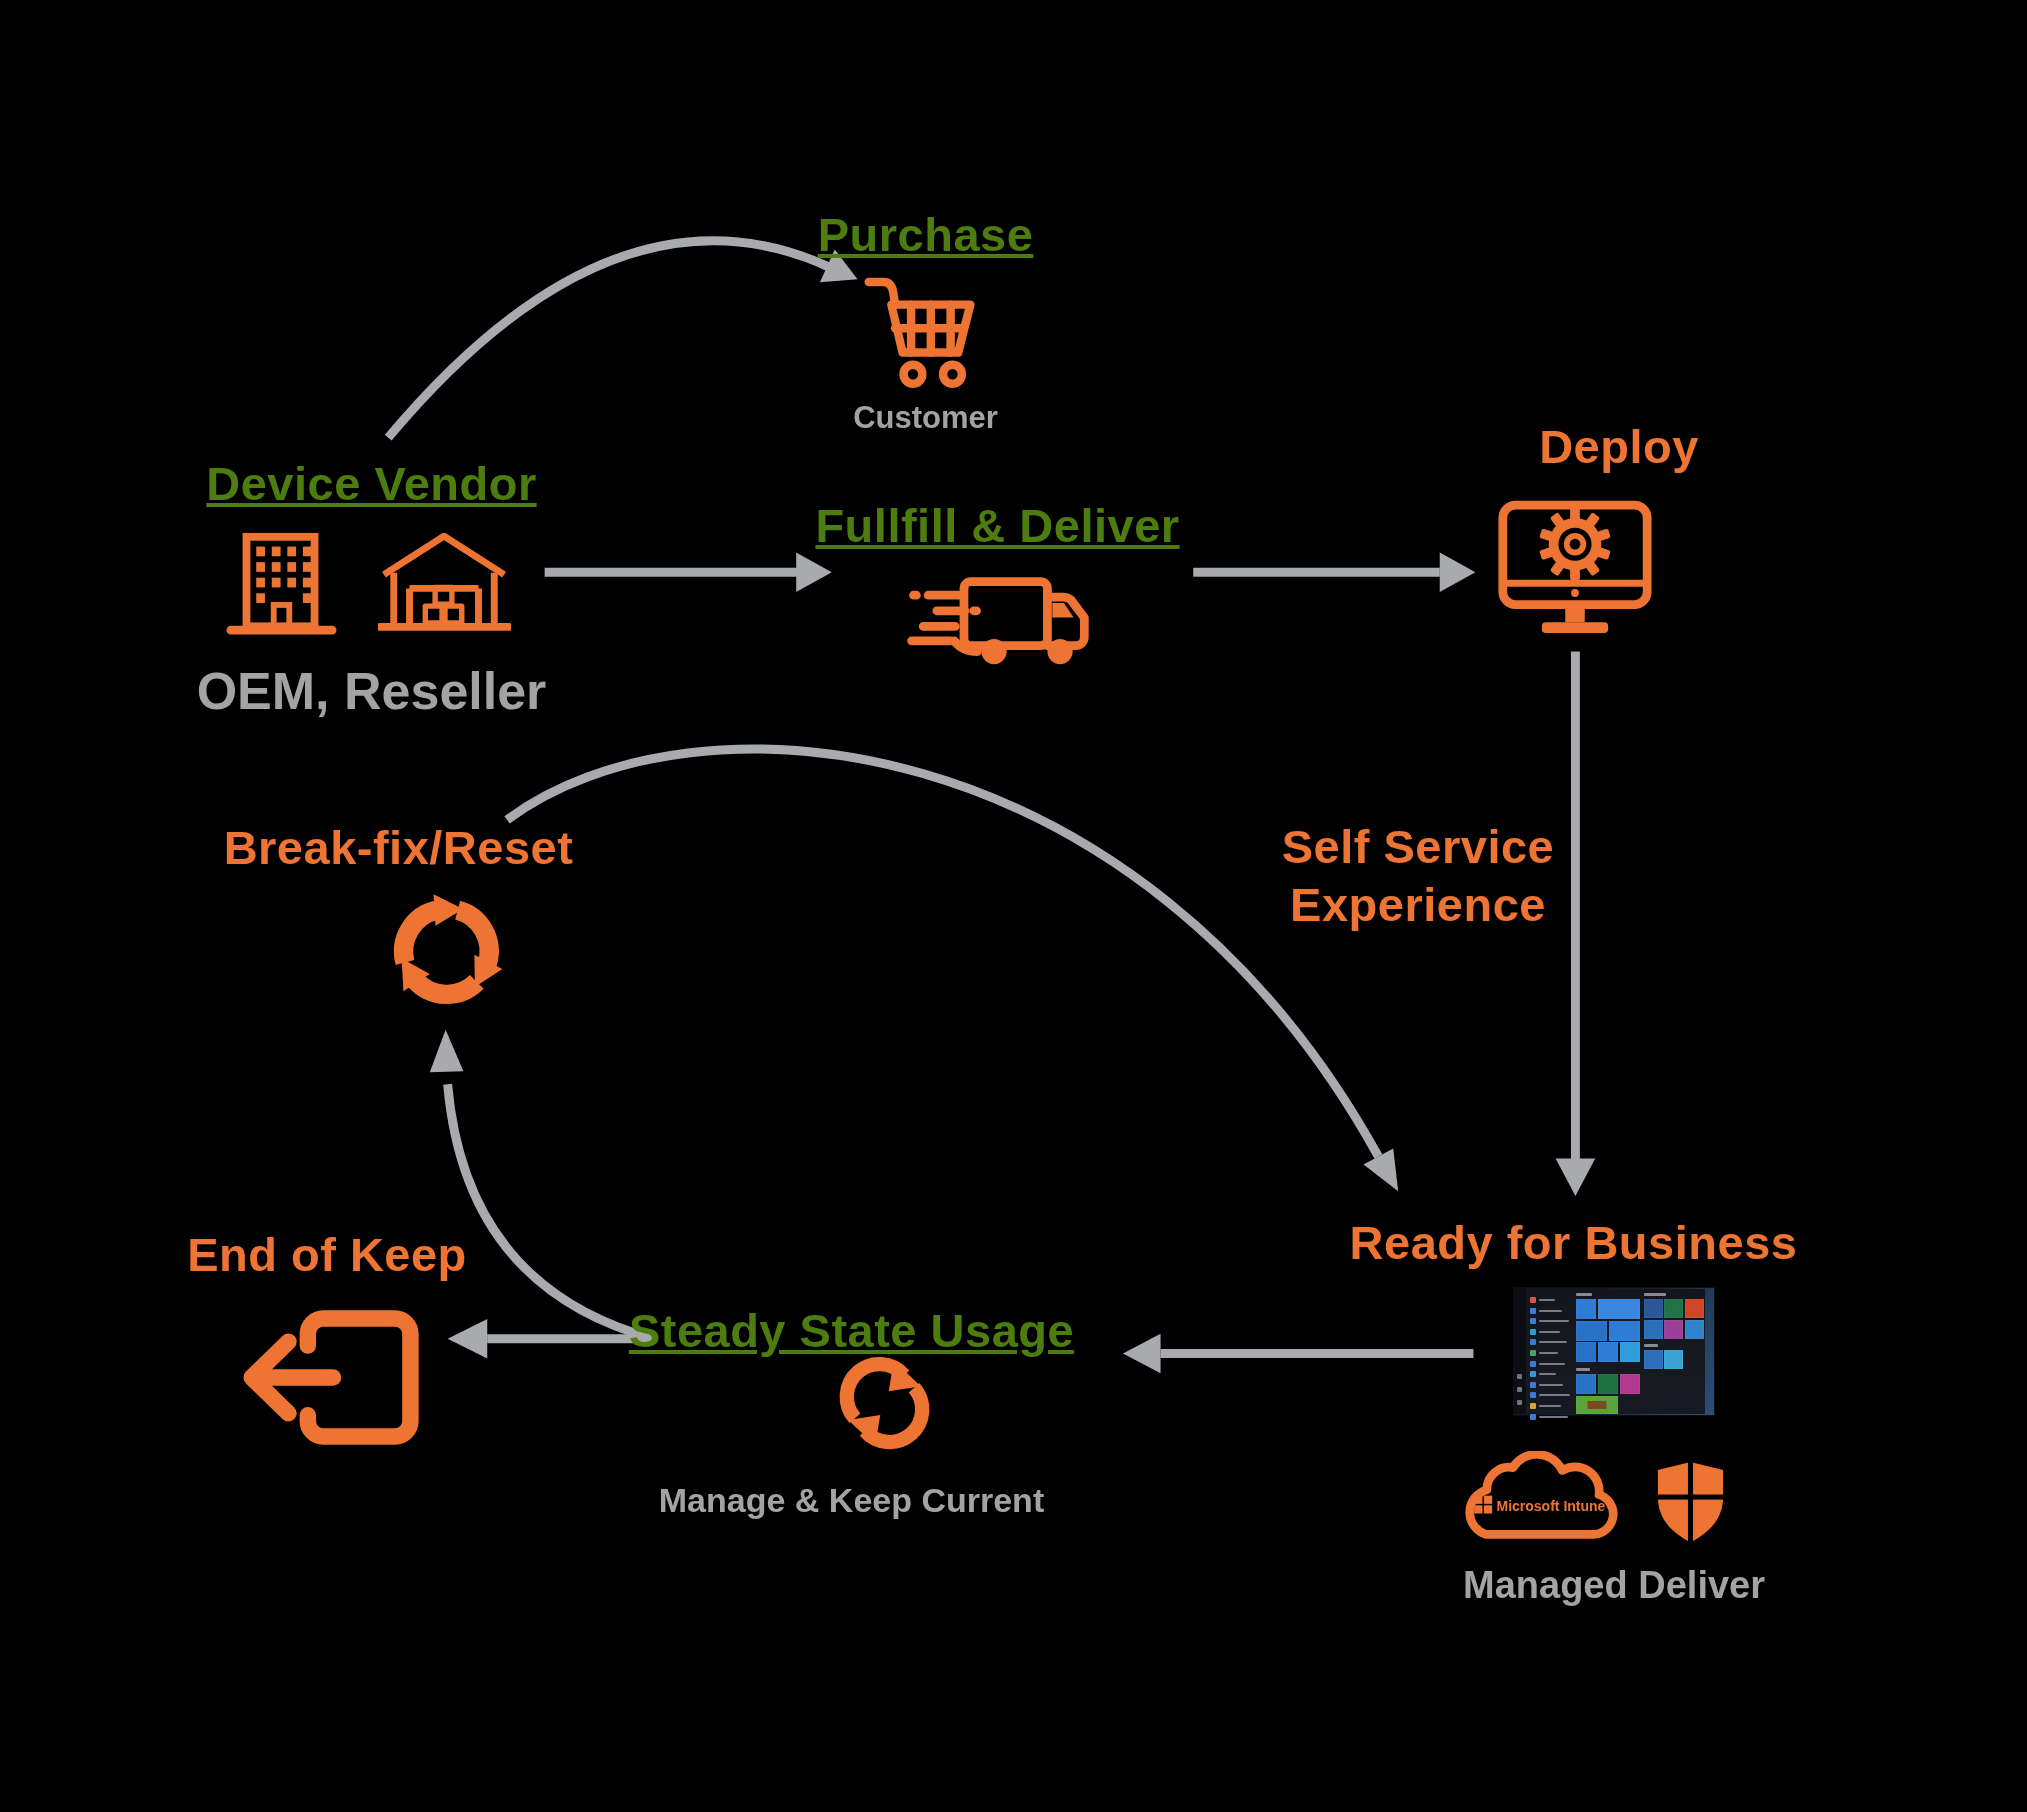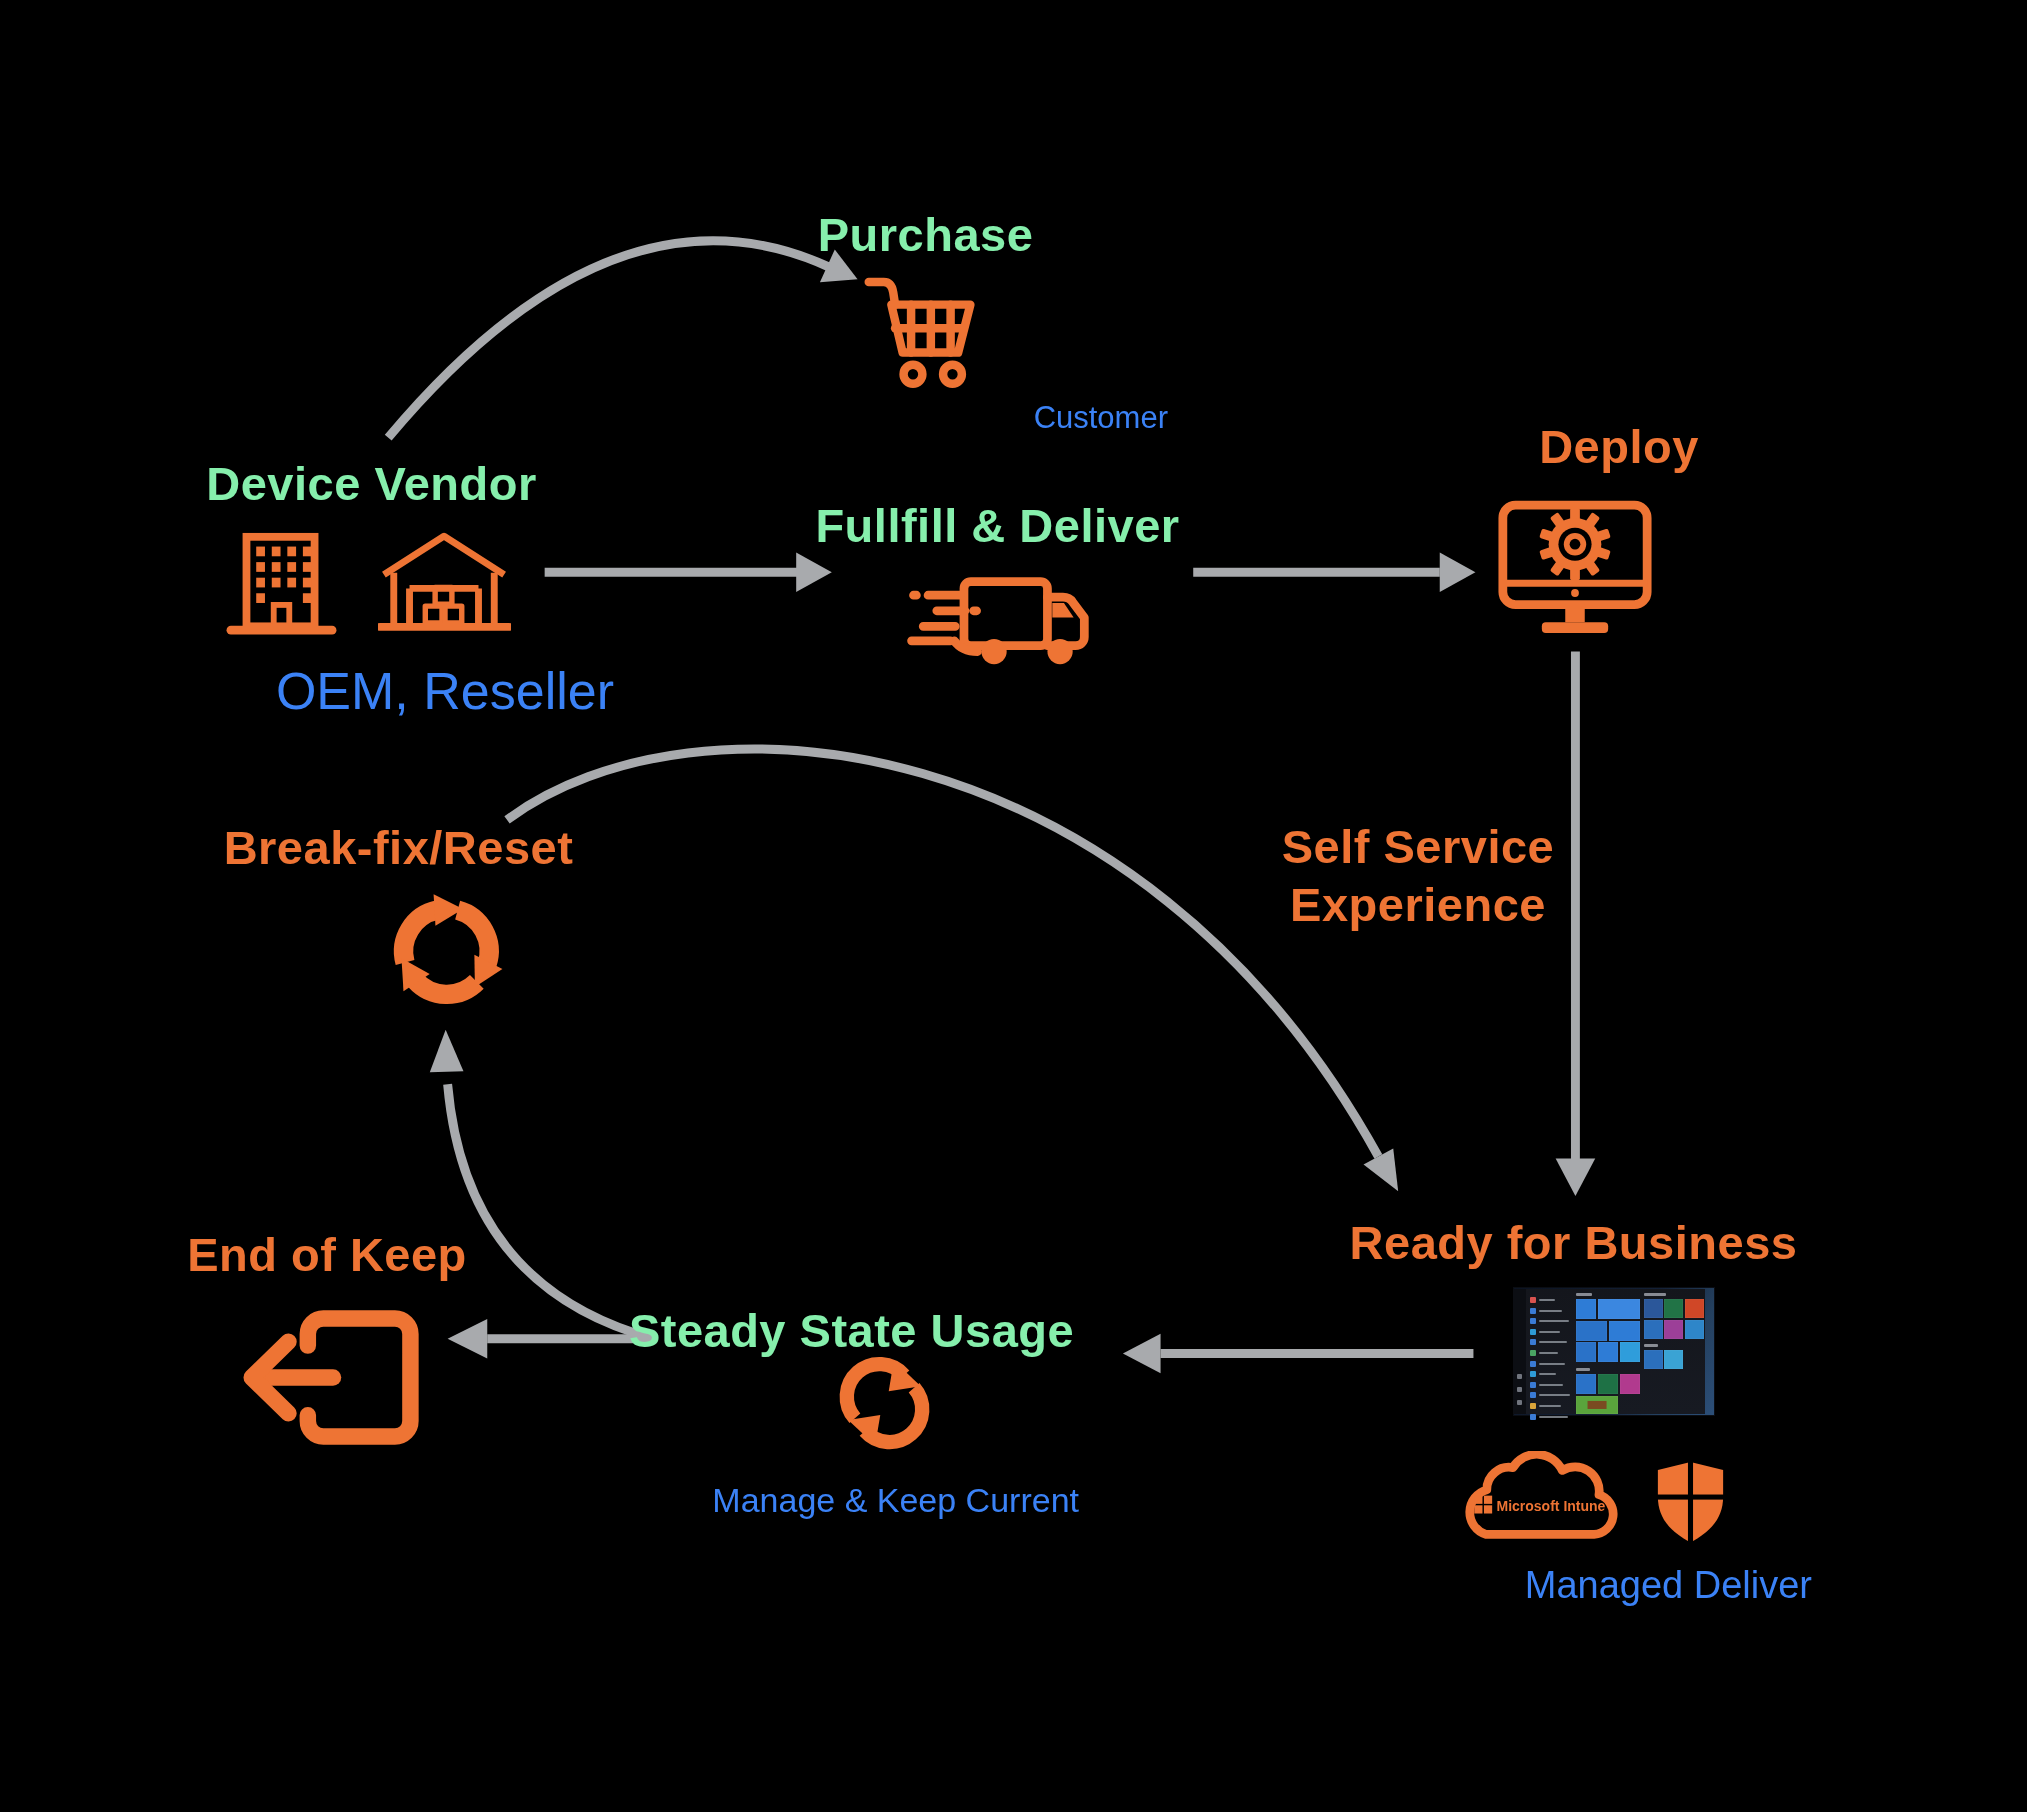--- a/index.html
+++ b/index.html
@@ -1,22 +1,22 @@
 <!DOCTYPE html>
 <html><head>
 <meta charset="utf-8">
 <style>
   html,body{margin:0;padding:0;background:#000;}
   #canvas{position:relative;width:2028px;height:1813px;background:#000;overflow:hidden;
           font-family:"Liberation Sans",sans-serif;}
   .abs{position:absolute;}
   .title{font-weight:bold;font-size:47px;line-height:1.08;letter-spacing:0.5px;text-align:center;}
-  .gray{color:#86efac;}
+  .gray{color:#4d7c0f;text-decoration:underline;}
   .orange{color:#EE7434;}
-  .cap{font-weight:normal;text-align:right;color:#3b82f6;}
+  .cap{font-weight:bold;text-align:center;color:#a3a3a3;}
   svg{display:block;}
   
   #shot{position:absolute;left:1513px;top:1287px;width:202px;height:129px;
         background:linear-gradient(118deg,#0b1220 0%,#132036 55%,#24405f 78%,#2c4f79 100%);
         box-shadow:0 0 0 1px #0a0d13 inset;}
   #shot .menu{position:absolute;left:0;top:2px;width:192px;height:125px;
         background:linear-gradient(180deg,#14161c 0%,#171a22 100%);}
   #shot .sidebar{position:absolute;left:0;top:0;width:13px;height:100%;background:#0c0e13;}
   #shot .sb-dot{position:absolute;left:4px;width:5px;height:5px;background:#8a8f98;border-radius:1px;opacity:.8;}
   #shot .applist{position:absolute;left:17px;top:8px;width:44px;}

